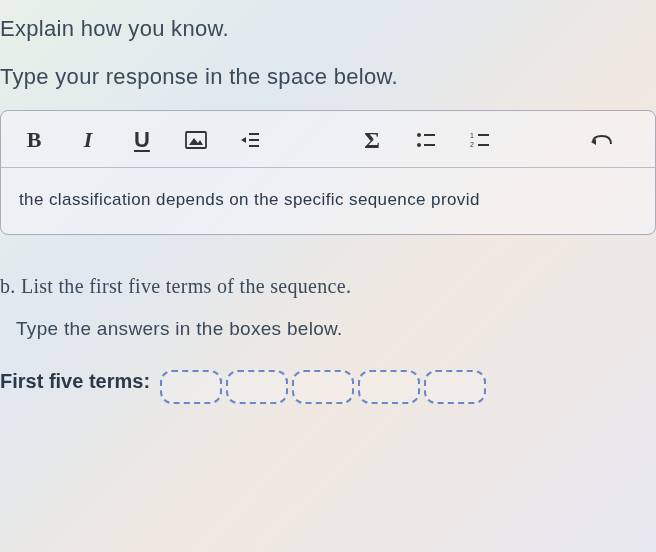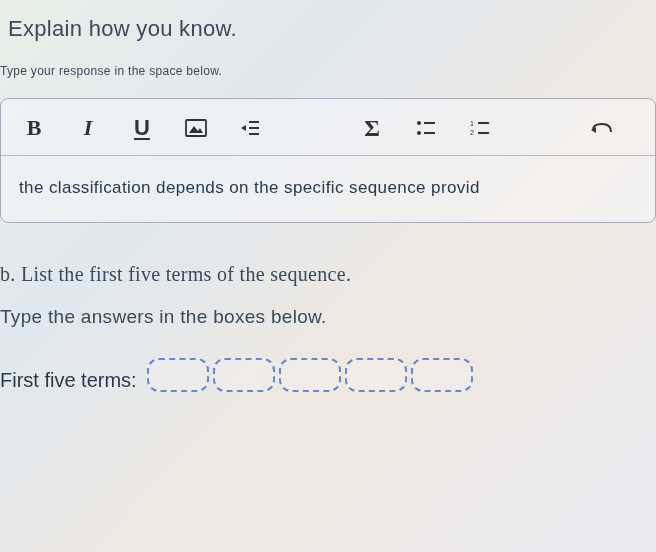--- a/index.html
+++ b/index.html
@@ -8,26 +8,26 @@
       height: 552px;
       font-family: 'Segoe UI', Arial, sans-serif;
       background: linear-gradient(135deg, #e8f0e8 0%, #e0e8f0 30%, #f0e8e0 60%, #e8e8f0 100%);
       color: #333;
       overflow: hidden;
       padding-top: 10px;
     }
     .instruction {
       font-size: 22px;
       color: #3a4a5a;
-      padding: 6px 0 18px 8px;
+      padding: 6px 0 18px 0;
       font-weight: 400;
       letter-spacing: 0.3px;
     }
     .sub-instruction {
-      font-size: 12px;
+      font-size: 22px;
       color: #3a4a5a;
       padding: 4px 0 20px 0;
       letter-spacing: 0.3px;
     }
     .editor-container {
       border: 1.5px solid #aab;
       border-radius: 8px;
       background: rgba(245,245,250,0.55);
       margin: 0 0 40px 0;
       overflow: hidden;
@@ -65,27 +65,28 @@
     .part-b {
       font-size: 20px;
       color: #3a4a5a;
       padding: 0 0 20px 0;
       letter-spacing: 0.3px;
       font-family: Liberation Serif, serif;
     }
     .answers-label {
       font-size: 19px;
       color: #3a4a5a;
-      padding: 0 0 30px 0;
+      padding: 0 0 30px 16px;
       letter-spacing: 0.3px;
     }
     .terms-row {
       display: flex;
-      align-items: flex-end;
+      align-items: flex-start;
       gap: 4px;
+      font-weight: bold;
     }
     .terms-label {
       font-size: 20px;
       color: #2a3a4a;
       margin-right: 6px;
     }
     .term-box {
       width: 62px;
       height: 34px;
       border: 2px dashed #6888cc;

